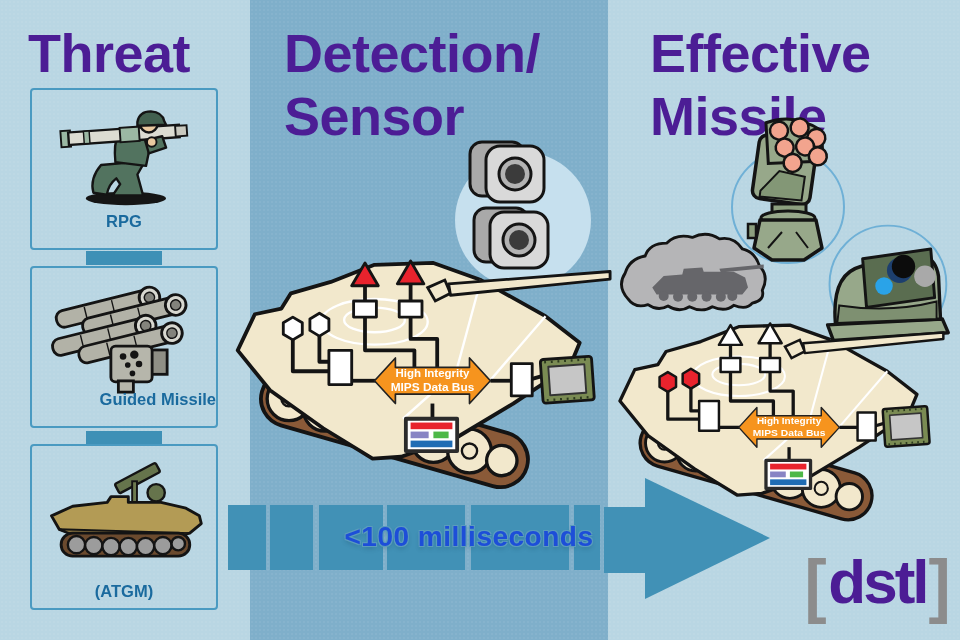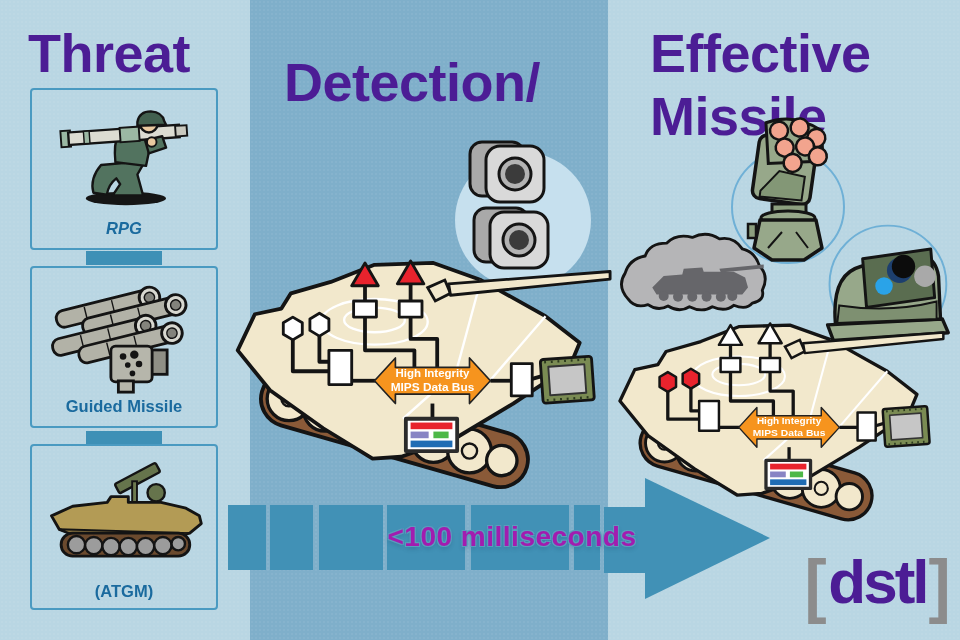--- a/index.html
+++ b/index.html
@@ -8,55 +8,56 @@
          font-family:"Liberation Sans",sans-serif;background:#b9d6e3;}
   .col{position:absolute;top:0;height:640px;
        background-image:radial-gradient(rgba(255,255,255,0.05) 1px, transparent 1.2px);
        background-size:4px 4px;}
   .col-left{left:0;width:250px;background-color:#b9d6e3;}
   .col-mid{left:250px;width:358px;background-color:#7fafca;}
   .col-right{left:608px;width:352px;background-color:#b9d6e3;}
   .heading{position:absolute;color:#4c1d95;font-weight:700;font-size:54px;
            line-height:1.16;letter-spacing:-0.5px;}
   .h-threat{left:28px;top:22px;}
-  .h-detect{left:284px;top:22px;margin-top:29px;}
+  .h-detect{left:284px;top:22px;}
   .h-resp{left:642px;top:22px;margin-left:8px;}
   .tbox{position:absolute;left:30px;width:188px;border:2px solid #4a9ac1;
         border-radius:4px;box-sizing:border-box;}
   .tbox1{top:88px;height:162px;}
   .tbox2{top:266px;height:162px;}
   .tbox3{top:444px;height:166px;}
   .tlabel{position:absolute;left:0;right:0;text-align:center;color:#1a6a9e;
           font-weight:700;font-size:16.5px;line-height:1.2;}
   .conn{position:absolute;left:86px;width:76px;background:#3e90b6;}
   .conn1{top:251px;height:14px;}
   .conn2{top:431px;height:13px;}
   .abs{position:absolute;}
   .tank text{font-family:"Liberation Sans",sans-serif;font-weight:700;fill:#ffffff;}
   .timeline-label{position:absolute;left:319px;top:521px;width:300px;text-align:center;
-      font-size:28px;font-weight:700;color:#a21caf;letter-spacing:0.5px;
+      font-size:28px;font-weight:700;color:#1d4ed8;letter-spacing:0.5px;
       text-shadow:1px 1px 0 #5b9cbd,-1px -1px 0 #5b9cbd,1px -1px 0 #5b9cbd,
-                  -1px 1px 0 #5b9cbd,0 3px 4px rgba(20,60,85,0.25);margin-left:43px;}
+                  -1px 1px 0 #5b9cbd,0 3px 4px rgba(20,60,85,0.25);}
   .logo{position:absolute;left:804px;top:550px;display:flex;align-items:center;
         font-weight:700;line-height:1;}
   .logo .bracket{font-size:70px;color:#8c8c8c;transform:scaleX(0.95);}
   .logo .word{font-size:62px;color:#4c1d95;letter-spacing:-3px;margin:0 1px 6px 1px;}
 </style>
 </head>
 <body>
 
 <div class="stage">
 
   <div class="col col-left"></div>
   <div class="col col-mid"></div>
   <div class="col col-right"></div>
 
   <div class="heading h-threat">Threat</div>
   <div class="heading h-detect">
     <div>Detection/</div>
+    <div>Sensor</div>
   </div>
   <div class="heading h-resp">
     <div>Effective</div>
     <div>Missile</div>
   </div>
 
   <div class="tbox tbox1">
     <svg class="abs" style="left:24px;top:8px;" width="136" height="110" viewBox="0 0 140 115">
       <ellipse cx="72" cy="105" rx="42" ry="7" fill="#151515"></ellipse>
       <path d="M46,70 Q34,84 38,99 L52,101 Q54,90 62,84 L66,90 L58,102 L90,102 L84,80 L92,66 Z" fill="#52735f" stroke="#141414" stroke-width="2.5" stroke-linejoin="round"></path>
@@ -66,21 +67,21 @@
         <rect x="12" y="32" width="116" height="13" fill="#dcdcd2" stroke="#141414" stroke-width="2.5"></rect>
         <rect x="28" y="32" width="6" height="13" fill="#9bb8a3" stroke="#141414" stroke-width="1.5"></rect>
         <rect x="66" y="31" width="20" height="15" fill="#9bb8a3" stroke="#141414" stroke-width="2"></rect>
         <rect x="124" y="33" width="12" height="11" fill="#c9c9bf" stroke="#141414" stroke-width="2"></rect>
       </g>
       <path d="M92,44 L110,40 L114,52 L96,58 Z" fill="#52735f" stroke="#141414" stroke-width="2.5" stroke-linejoin="round"></path>
       <circle cx="99" cy="46" r="5" fill="#e9c9a0" stroke="#141414" stroke-width="2"></circle>
       <circle cx="96" cy="27" r="9" fill="#e9c9a0" stroke="#141414" stroke-width="2.5"></circle>
       <path d="M84,25 Q86,14 98,14 Q110,15 112,24 L114,28 L84,29 Z" fill="#42604f" stroke="#141414" stroke-width="2.5" stroke-linejoin="round"></path>
     </svg>
-    <div class="tlabel" style="bottom:9px;font-style:italic;">RPG</div>
+    <div class="tlabel" style="bottom:16px;">RPG</div>
   </div>
   <div class="conn conn1"></div>
 
   <div class="tbox tbox2">
     <svg class="abs" style="left:17px;top:4px;" width="150" height="124" viewBox="0 0 160 130">
       <defs>
         <g id="gmtube">
           <rect x="0" y="0" width="104" height="18" rx="8" fill="#b2b2a7" stroke="#141414" stroke-width="3"></rect>
           <line x1="32" y1="2" x2="32" y2="16" stroke="#141414" stroke-width="1.5"></line>
           <line x1="62" y1="2" x2="62" y2="16" stroke="#141414" stroke-width="1.5"></line>
@@ -94,21 +95,21 @@
       <use href="#gmtube" transform="translate(30,80) rotate(-14)"></use>
       <rect x="108" y="82" width="18" height="26" fill="#8f8f85" stroke="#141414" stroke-width="3"></rect>
       <rect x="66" y="78" width="44" height="38" rx="5" fill="#b6b6ab" stroke="#141414" stroke-width="3"></rect>
       <circle cx="79" cy="89" r="3.5" fill="#141414"></circle>
       <circle cx="91" cy="87" r="4.5" fill="#141414"></circle>
       <circle cx="84" cy="98" r="3" fill="#141414"></circle>
       <circle cx="96" cy="97" r="3.5" fill="#141414"></circle>
       <circle cx="89" cy="107" r="3" fill="#141414"></circle>
       <rect x="74" y="115" width="16" height="12" fill="#b6b6ab" stroke="#141414" stroke-width="3"></rect>
     </svg>
-    <div class="tlabel" style="bottom:9px;">Guided Missile</div>
+    <div class="tlabel" style="bottom:16px;text-align:right;">Guided Missile</div>
   </div>
   <div class="conn conn2"></div>
 
   <div class="tbox tbox3">
     <svg class="abs" style="left:8px;top:14px;" width="168" height="104" viewBox="0 0 175 108">
       <g transform="rotate(-28 100 20)">
         <rect x="78" y="14" width="48" height="11" rx="2" fill="#66744c" stroke="#141414" stroke-width="2.5"></rect>
       </g>
       <rect x="96" y="22" width="5" height="24" fill="#6c7a4f" stroke="#141414" stroke-width="2"></rect>
       <circle cx="121" cy="34" r="9" fill="#66744c" stroke="#141414" stroke-width="2.5"></circle>

